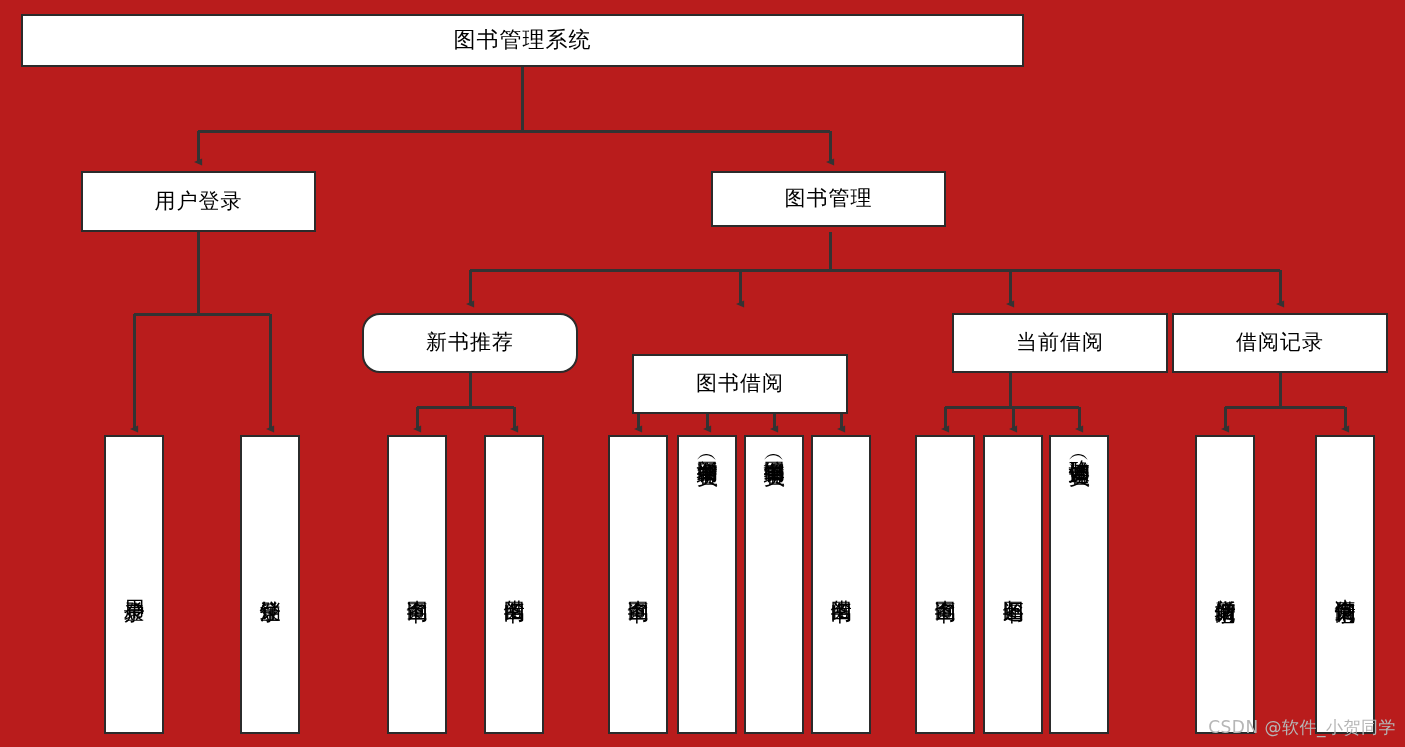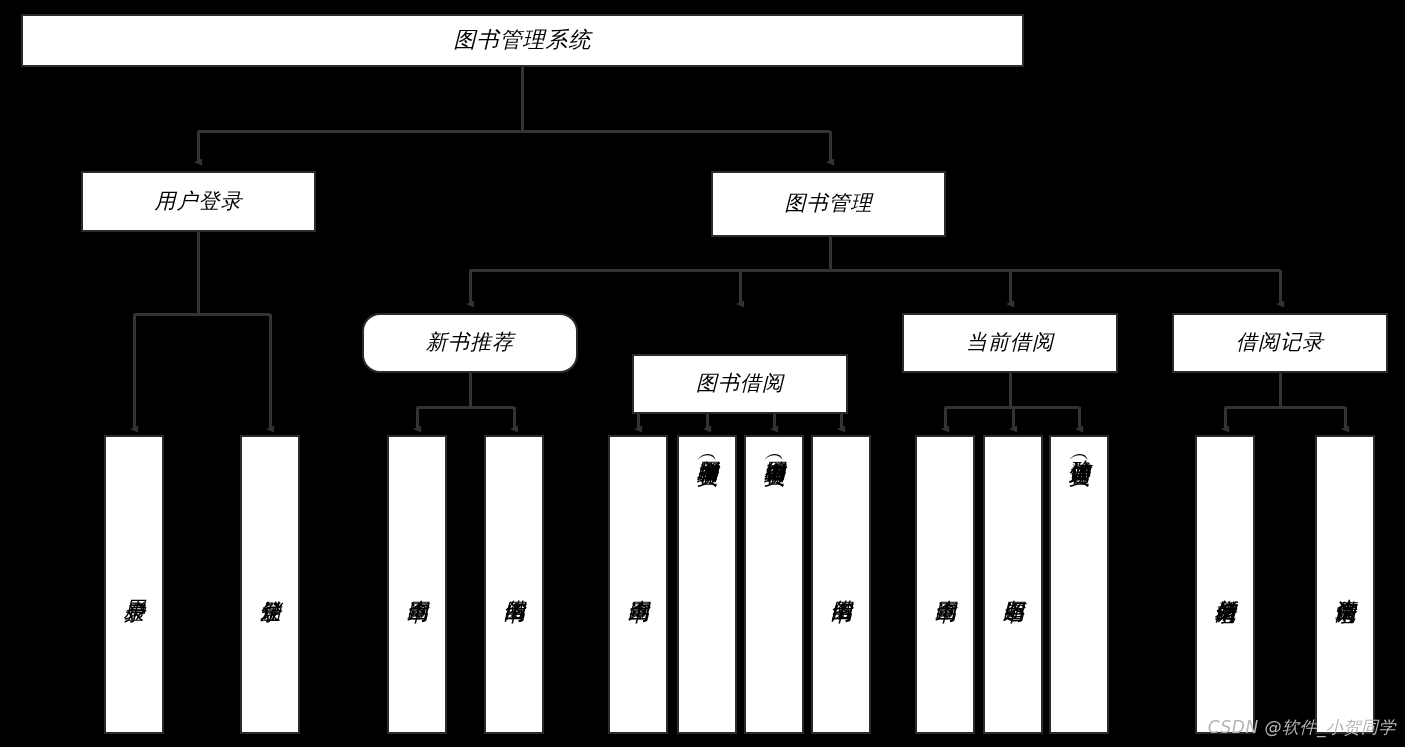--- a/index.html
+++ b/index.html
@@ -5,24 +5,23 @@
 <style>
   html, body {
     margin: 0;
     padding: 0;
     background: #ffffff;
   }
   #diagram-canvas {
     position: relative;
     width: 1405px;
     height: 747px;
-    background: #000000;
+    background: #b91c1c;
     font-family: "DejaVu Sans", "Liberation Sans", sans-serif;
     overflow: hidden;
-    font-style: italic;
   }
   #connector-layer {
     position: absolute;
     left: 0;
     top: 0;
     width: 1405px;
     height: 747px;
     pointer-events: none;
   }
   .node {
@@ -134,31 +133,31 @@
     </g>
   </svg>
 
   <div class="node node-root" style="left:21px; top:14px; width:1003px; height:53px;">
     <span>图书管理系统</span>
   </div>
 
   <div class="node node-l1" style="left:81px; top:171px; width:235px; height:61px;">
     <span>用户登录</span>
   </div>
-  <div class="node node-l1" style="left:711px; top:171px; width:235px; height:66px;">
+  <div class="node node-l1" style="left:711px; top:171px; width:235px; height:56px;">
     <span>图书管理</span>
   </div>
 
   <div class="node node-l2" style="left:362px; top:313px; width:216px; height:60px;border-radius:18px;">
     <span>新书推荐</span>
   </div>
   <div class="node node-l2" style="left:632px; top:313px; width:216px; height:60px;margin-top:41px;">
     <span>图书借阅</span>
   </div>
-  <div class="node node-l2" style="left:902px; top:313px; width:216px; height:60px;">
+  <div class="node node-l2" style="left:952px; top:313px; width:216px; height:60px;">
     <span>当前借阅</span>
   </div>
   <div class="node node-l2" style="left:1172px; top:313px; width:216px; height:60px;">
     <span>借阅记录</span>
   </div>
 
   <div class="node node-leaf leaf-centered" style="left:104px; top:435px; width:60px; height:299px;">
     <span class="vtext">用户登录</span>
   </div>
   <div class="node node-leaf leaf-centered" style="left:240px; top:435px; width:60px; height:299px;">

